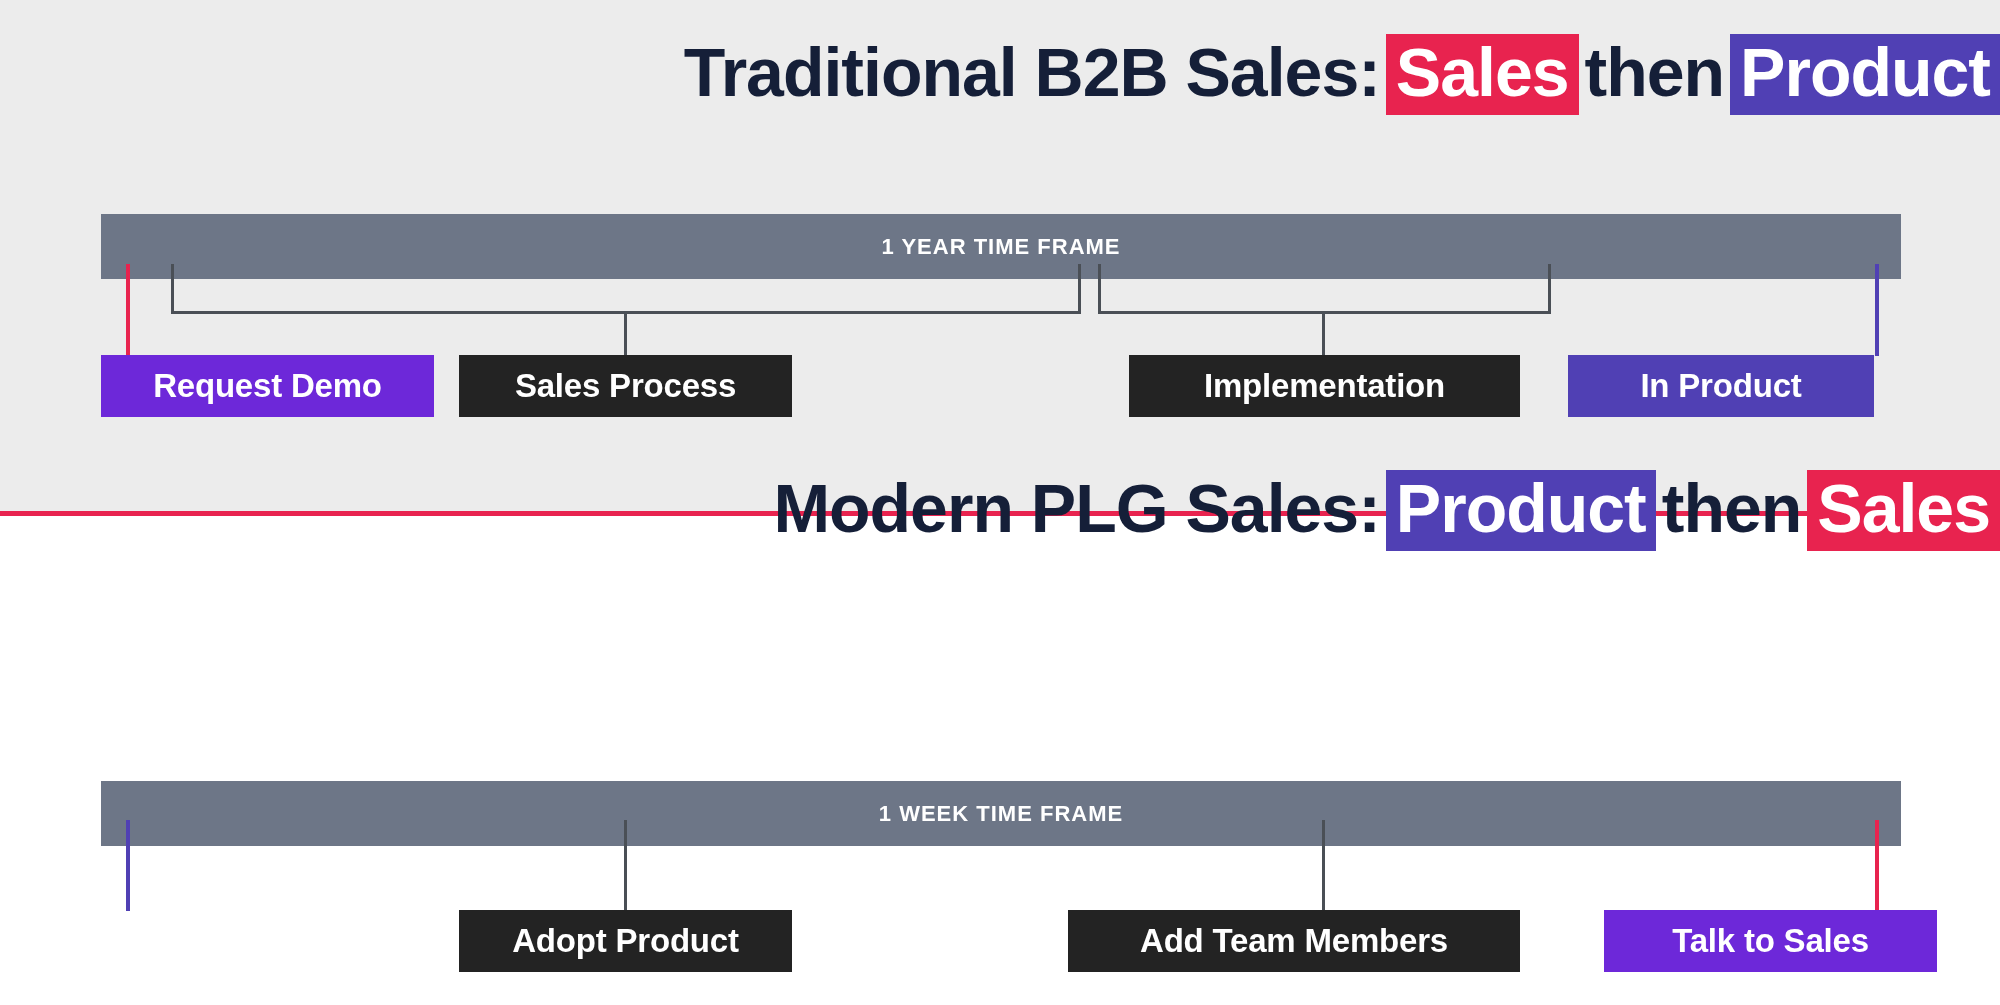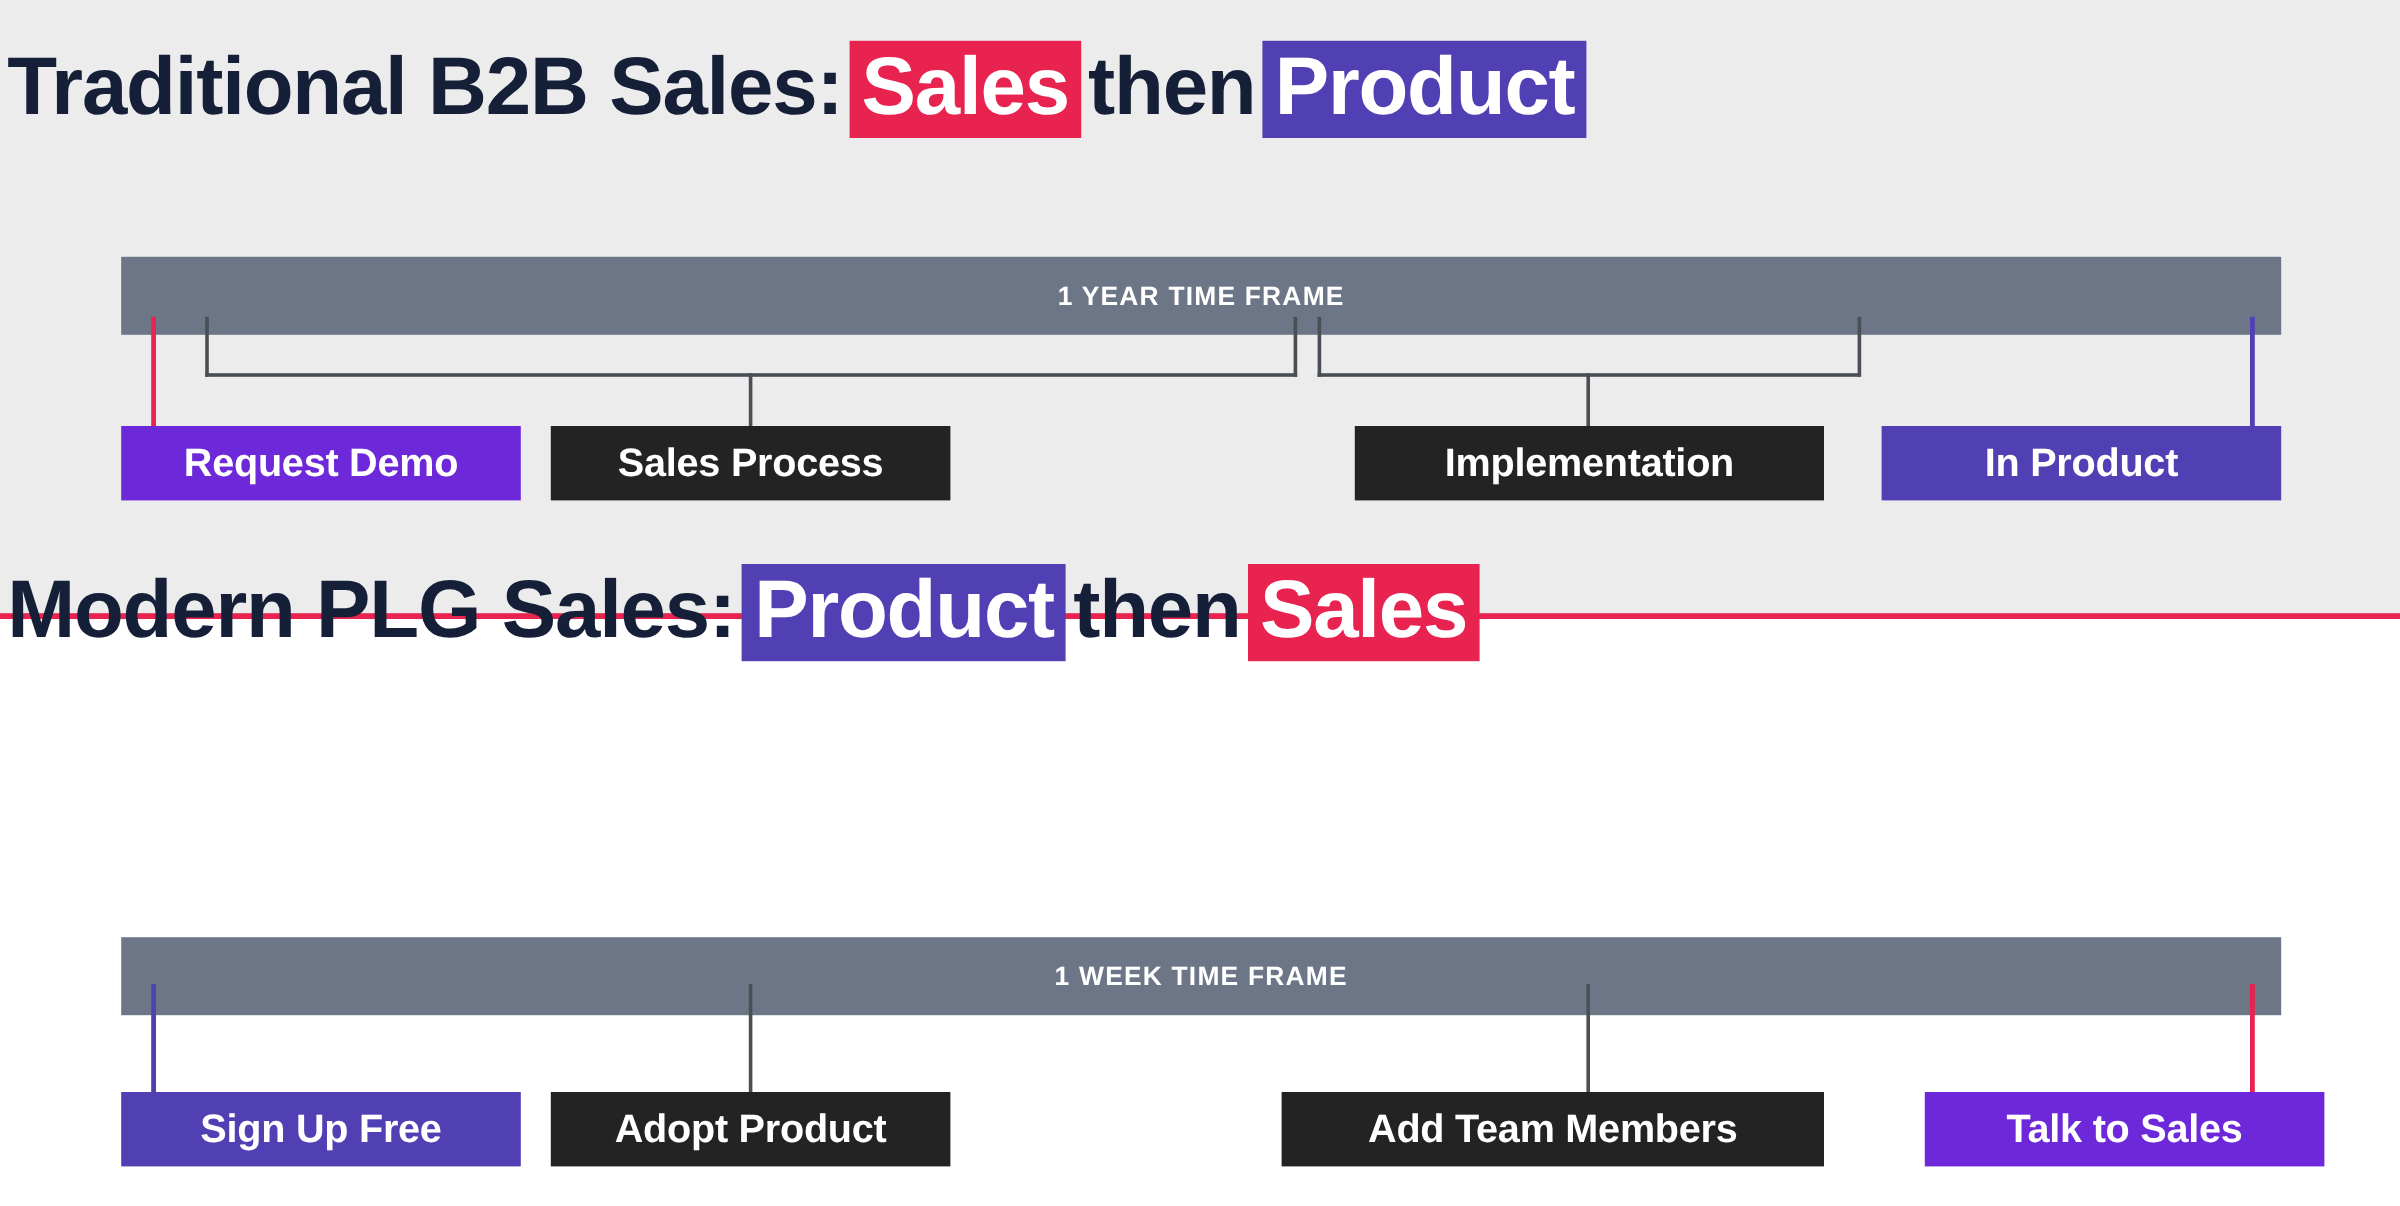--- a/index.html
+++ b/index.html
@@ -10,21 +10,21 @@
   }
   .canvas{position:relative;width:2000px;height:1005px;}
 
   
   .sec-top{position:absolute;left:0;top:0;width:2000px;height:513px;background:#ececec;}
   .sec-bottom{position:absolute;left:0;top:516px;width:2000px;height:489px;background:#ffffff;}
   .divider{position:absolute;left:0;top:511px;width:2000px;height:5px;background:#e8234f;}
 
   
   .title{
-    position:absolute;left:0;width:2000px;text-align:left;
+    position:absolute;left:0;width:2000px;text-align:right;
     font-size:68px;font-weight:700;letter-spacing:-1px;
     color:#151f38;white-space:nowrap;line-height:1;
   }
   .title .hl{
     color:#ffffff;padding:6px 10px 10px 10px;display:inline-block;
     line-height:0.95;vertical-align:baseline;
   }
   .title .hl.pink{background:#e8234f;}
   .title .hl.purple{background:#5040b4;}
   .title .plain{padding:0 6px;}
@@ -100,21 +100,21 @@
   <div class="boxrow" id="boxrow-top">
     <div class="stepbox pink" style="left:101px;width:333px;">
       <span>Request Demo</span>
       </div>
     <div class="stepbox dark" style="left:459px;width:333px;">
       <span>Sales Process</span>
       </div>
     <div class="stepbox dark" style="left:1129px;width:391px;">
       <span>Implementation</span>
       </div>
-    <div class="stepbox purple" style="left:1568px;width:333px;">
+    <div class="stepbox purple" style="left:1568px;width:306px;">
       <span>In Product</span>
       </div>
   </div>
 
   <div class="divider"></div>
 
   <div class="sec-bottom"></div>
 
   <div class="title" id="title-bottom">
     <span class="plain">Modern PLG Sales:</span><span class="hl purple">Product</span><span class="plain">then</span><span class="hl pink">Sales</span>
@@ -125,23 +125,20 @@
   </div>
 
   <div class="conn">
     <div class="vline purple" style="left:126px;top:820px;height:91px;"></div>
     <div class="vline thin" style="left:624px;top:820px;height:91px;"></div>
     <div class="vline thin" style="left:1322px;top:820px;height:91px;"></div>
     <div class="vline pink" style="left:1875px;top:820px;height:91px;"></div>
   </div>
 
   <div class="boxrow" id="boxrow-bottom">
-    <div class="stepbox purple" style="left:101px;width:333px;">
-      <span>Sign Up Free</span>
-      </div>
     <div class="stepbox dark" style="left:459px;width:333px;">
       <span>Adopt Product</span>
       </div>
     <div class="stepbox dark" style="left:1068px;width:452px;">
       <span>Add Team Members</span>
       </div>
     <div class="stepbox pink" style="left:1604px;width:333px;">
       <span>Talk to Sales</span>
       </div>
   </div>

